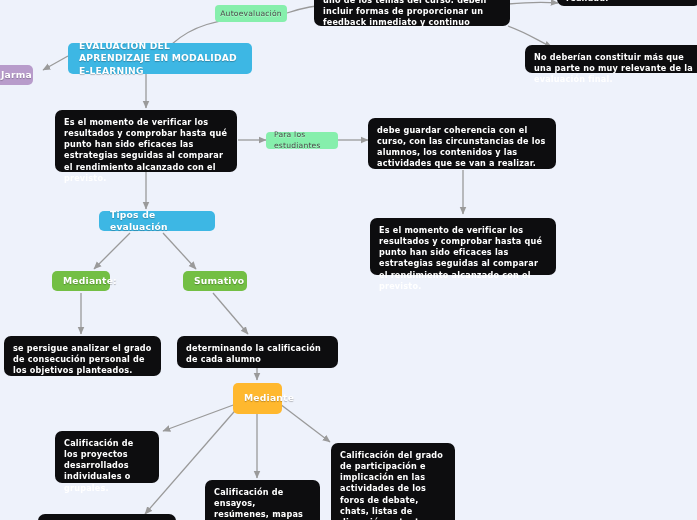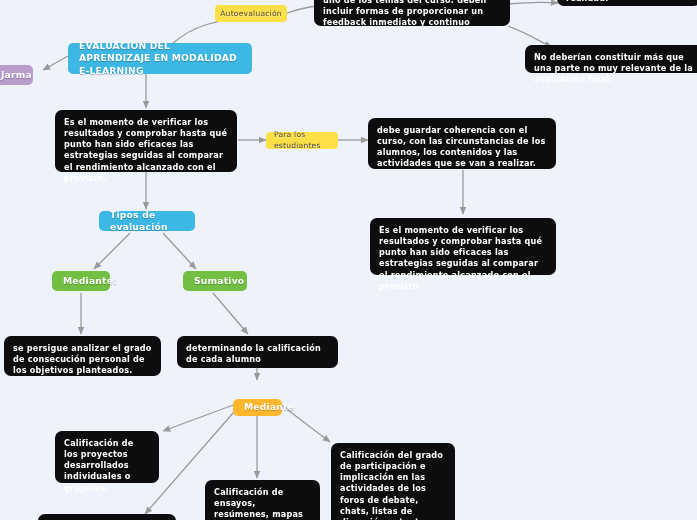--- a/index.html
+++ b/index.html
@@ -41,21 +41,21 @@
   }
   .node.detail {
     background: #0d0d0f;
     color: #ffffff;
     padding: 7px 9px;
     font-size: 8.1px;
     border-radius: 7px;
     line-height: 1.38;
   }
   .node.label {
-    background: #fde047;
+    background: #86efac;
     color: #4a4a4a;
     text-shadow: 0 1px 0 rgba(255,255,255,0.35);
     padding: 4px 8px;
     font-size: 7.6px;
     font-weight: normal;
     border-radius: 4px;
     display: flex;
     align-items: center;
     justify-content: center;
   }
@@ -150,41 +150,41 @@
   </div>
 
   <div class="node detail" style="left:368px; top:118px; width:188px; height:51px;">
     <span>debe guardar coherencia con el curso, con las circunstancias de los alumnos, los contenidos y las actividades que se van a realizar.</span>
   </div>
 
   <div class="node detail" style="left:370px; top:218px; width:186px; height:57px;">
     <span>Es el momento de verificar los resultados y comprobar hasta qué punto han sido eficaces las estrategias seguidas al comparar el rendimiento alcanzado con el previsto.</span>
   </div>
 
-  <div class="node topic root" style="left:99px; top:211px; width:96px; height:20px;">
+  <div class="node topic root" style="left:99px; top:211px; width:116px; height:20px;">
     <span>Tipos de evaluación</span>
   </div>
 
   <div class="node topic green" style="left:52px; top:271px; width:58px; height:20px;">
     <span>Mediante:</span>
   </div>
 
   <div class="node topic green" style="left:183px; top:271px; width:64px; height:20px;">
     <span>Sumativo</span>
   </div>
 
   <div class="node detail" style="left:4px; top:336px; width:157px; height:40px;">
     <span>se persigue analizar el grado de consecución personal de los objetivos planteados.</span>
   </div>
 
   <div class="node detail" style="left:177px; top:336px; width:161px; height:32px;">
     <span>determinando la calificación de cada alumno</span>
   </div>
 
-  <div class="node topic orange" style="left:233px; top:383px; width:49px; height:17px;margin-top:16px;">
+  <div class="node topic orange" style="left:233px; top:383px; width:49px; height:31px;">
     <span>Mediante</span>
   </div>
 
   <div class="node detail" style="left:55px; top:431px; width:104px; height:52px;">
     <span>Calificación de los proyectos desarrollados individuales o grupales.</span>
   </div>
 
   <div class="node detail" style="left:205px; top:480px; width:115px; height:56px;">
     <span>Calificación de ensayos, resúmenes, mapas conceptuales, esquemas,</span>
   </div>

